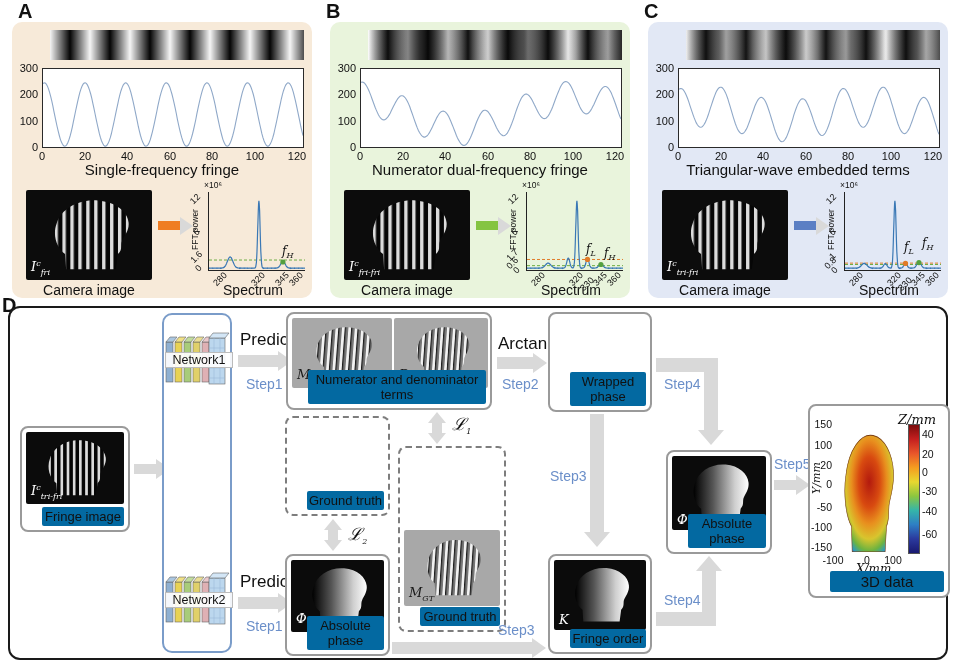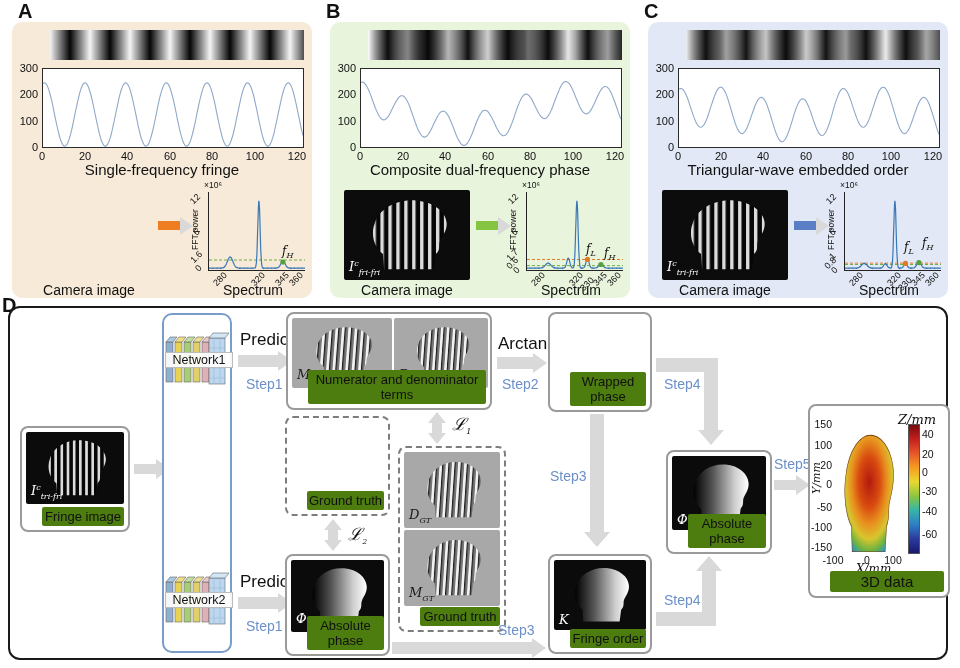--- a/index.html
+++ b/index.html
@@ -27,21 +27,21 @@
   .flab{position:absolute;font-family:"DejaVu Serif",serif;font-style:italic;font-size:12px;}
   .flab sub,.mlab sub,.mlab sup,.loss sub{font-size:8px;}
   .mlab{position:absolute;left:5px;bottom:3px;color:#fff;font-family:"DejaVu Serif",serif;font-style:italic;font-size:13px;}
   .mlab.dark{color:#1a1a1a;}
   .loss{position:absolute;font-family:"DejaVu Serif",serif;font-style:italic;font-size:17px;}
   .dborder{position:absolute;left:8px;top:306px;width:940px;height:354px;border:2.5px solid #1a1a1a;border-radius:12px;background:#fff;box-sizing:border-box;}
   .dbox{position:absolute;background:#fff;border:2px solid #9a9a9a;border-radius:8px;box-sizing:border-box;}
   .dashedbox{border-style:dashed;border-color:#7d7d7d;}
   .dimg{position:absolute;left:4px;right:4px;top:4px;background:#0b0b0b;overflow:hidden;border-radius:2px;}
   .dimg.gray{background:#a8a8a8;}
-  .dcap{position:absolute;left:20px;right:4px;bottom:4px;background:#4d7c0f;text-align:center;font-size:13px;padding:2px 0;border-radius:2px;}
+  .dcap{position:absolute;left:20px;right:4px;bottom:4px;background:#0369a1;text-align:center;font-size:13px;padding:2px 0;border-radius:2px;}
   .netbox{position:absolute;left:162px;top:313px;width:70px;height:340px;border:2px solid #7a9cc9;border-radius:10px;background:#fff;box-sizing:border-box;}
   .netlab{position:absolute;background:rgba(255,255,255,0.9);border:1px solid #bbb;font-size:12.5px;text-align:center;padding:0 2px;}
   .big{position:absolute;font-size:17px;}
   .step{position:absolute;font-size:14px;color:#6b8fc9;}
   .sh{position:absolute;background:#d9d9d9;}
   .tr{position:absolute;width:0;height:0;}
   .tr.r{border-top:10px solid transparent;border-bottom:10px solid transparent;border-left:14px solid #d9d9d9;}
   .tr.d{border-left:13px solid transparent;border-right:13px solid transparent;border-top:15px solid #d9d9d9;}
   .tr.u{border-left:13px solid transparent;border-right:13px solid transparent;border-bottom:15px solid #d9d9d9;}
   .tr.du{border-left:9px solid transparent;border-right:9px solid transparent;border-bottom:11px solid #d9d9d9;}
@@ -107,20 +107,26 @@
     <span class="t ytk" style="left:2px;top:93px;">100</span>
     <span class="t ytk" style="left:2px;top:119px;">0</span>
     <span class="t xtk" style="left:15px;top:128px;">0</span>
     <span class="t xtk" style="left:58px;top:128px;">20</span>
     <span class="t xtk" style="left:100px;top:128px;">40</span>
     <span class="t xtk" style="left:143px;top:128px;">60</span>
     <span class="t xtk" style="left:185px;top:128px;">80</span>
     <span class="t xtk" style="left:228px;top:128px;">100</span>
     <span class="t xtk" style="left:270px;top:128px;">120</span>
     <div class="ptitle">Single-frequency fringe</div>
+    <div class="camimg">
+      <svg class="fill" viewBox="0 0 100 100" preserveAspectRatio="none">
+        <use href="#headp" fill="url(#pstripe)" transform="translate(10,4) scale(0.84)"></use>
+      </svg>
+      <span class="mlab"><span>I</span><sup>c</sup><sub>fri</sub></span>
+    </div>
     <div class="cap" style="left:14px;width:126px;top:260px;">Camera image</div>
     <div class="sh shA" style="left:146px;top:199px;width:22px;height:9px;"></div>
     <div class="tr cr aA" style="left:168px;top:194.5px;"></div>
     <div class="specplot">
       <svg class="fill" width="96" height="78" viewBox="0 0 96 78">
           <line x1="0" x2="96" y1="68.03030303030303" y2="68.03030303030303" stroke="#6fae45" stroke-width="1" stroke-dasharray="3,2"></line>
           <polyline points="0.0,76.3 0.3,76.0 0.6,76.3 1.0,76.1 1.3,76.2 1.6,76.1 1.9,76.1 2.2,76.2 2.6,76.1 2.9,76.2 3.2,76.1 3.5,76.3 3.8,76.0 4.2,76.3 4.5,76.1 4.8,76.2 5.1,76.1 5.4,76.2 5.8,76.1 6.1,76.1 6.4,76.2 6.7,76.1 7.0,76.2 7.4,76.1 7.7,76.3 8.0,76.0 8.3,76.3 8.6,76.1 9.0,76.2 9.3,76.1 9.6,76.1 9.9,76.1 10.2,76.1 10.6,76.2 10.9,76.1 11.2,76.3 11.5,76.0 11.8,76.3 12.2,76.0 12.5,76.2 12.8,76.0 13.1,76.0 13.4,75.9 13.8,75.8 14.1,75.8 14.4,75.6 14.7,75.5 15.0,75.1 15.4,75.1 15.7,74.5 16.0,74.4 16.3,73.7 16.6,73.3 17.0,72.6 17.3,72.0 17.6,71.3 17.9,70.5 18.2,69.8 18.6,68.9 18.9,68.3 19.2,67.3 19.5,66.9 19.8,66.0 20.2,65.7 20.5,65.2 20.8,65.0 21.1,64.9 21.4,65.0 21.8,65.3 22.1,65.5 22.4,66.2 22.7,66.6 23.0,67.6 23.4,68.1 23.7,69.1 24.0,69.7 24.3,70.6 24.6,71.2 25.0,72.0 25.3,72.7 25.6,73.2 25.9,73.8 26.2,74.2 26.6,74.7 26.9,74.9 27.2,75.4 27.5,75.4 27.8,75.7 28.2,75.7 28.5,75.9 28.8,75.9 29.1,76.0 29.4,76.0 29.8,76.0 30.1,76.2 30.4,76.0 30.7,76.3 31.0,76.0 31.4,76.3 31.7,76.0 32.0,76.2 32.3,76.1 32.6,76.2 33.0,76.1 33.3,76.1 33.6,76.2 33.9,76.1 34.2,76.2 34.6,76.1 34.9,76.3 35.2,76.0 35.5,76.3 35.8,76.1 36.2,76.2 36.5,76.1 36.8,76.1 37.1,76.1 37.4,76.1 37.8,76.2 38.1,76.1 38.4,76.3 38.7,76.0 39.0,76.3 39.4,76.1 39.7,76.2 40.0,76.1 40.3,76.2 40.6,76.1 41.0,76.1 41.3,76.2 41.6,76.1 41.9,76.2 42.2,76.1 42.6,76.3 42.9,76.0 43.2,76.3 43.5,76.1 43.8,76.2 44.2,76.1 44.5,76.1 44.8,76.1 45.1,76.1 45.4,76.2 45.8,76.0 46.1,76.0 46.4,75.4 46.7,74.9 47.0,73.1 47.4,70.5 47.7,65.8 48.0,59.3 48.3,50.4 48.6,39.8 49.0,28.6 49.3,18.4 49.6,11.5 49.9,8.8 50.2,11.6 50.6,18.4 50.9,28.7 51.2,39.7 51.5,50.5 51.8,59.2 52.2,65.9 52.5,70.4 52.8,73.1 53.1,74.7 53.4,75.4 53.8,76.0 54.1,75.9 54.4,76.3 54.7,76.0 55.0,76.3 55.4,76.1 55.7,76.2 56.0,76.1 56.3,76.1 56.6,76.1 57.0,76.1 57.3,76.2 57.6,76.1 57.9,76.3 58.2,76.0 58.6,76.3 58.9,76.1 59.2,76.2 59.5,76.1 59.8,76.2 60.2,76.1 60.5,76.1 60.8,76.2 61.1,76.1 61.4,76.2 61.8,76.1 62.1,76.3 62.4,76.0 62.7,76.3 63.0,76.1 63.4,76.2 63.7,76.1 64.0,76.1 64.3,76.1 64.6,76.1 65.0,76.2 65.3,76.1 65.6,76.3 65.9,76.0 66.2,76.3 66.6,76.0 66.9,76.2 67.2,76.0 67.5,76.1 67.8,76.0 68.2,75.9 68.5,75.9 68.8,75.6 69.1,75.6 69.4,75.2 69.8,75.2 70.1,74.6 70.4,74.4 70.7,73.7 71.0,73.3 71.4,72.6 71.7,72.0 72.0,71.4 72.3,70.8 72.6,70.3 73.0,69.7 73.3,69.5 73.6,69.1 73.9,69.3 74.2,69.1 74.6,69.5 74.9,69.7 75.2,70.3 75.5,70.8 75.8,71.4 76.2,72.0 76.5,72.6 76.8,73.3 77.1,73.7 77.4,74.4 77.8,74.6 78.1,75.2 78.4,75.2 78.7,75.6 79.0,75.6 79.4,75.9 79.7,75.9 80.0,76.0 80.3,76.1 80.6,76.0 81.0,76.2 81.3,76.0 81.6,76.3 81.9,76.0 82.2,76.3 82.6,76.1 82.9,76.2 83.2,76.1 83.5,76.1 83.8,76.1 84.2,76.1 84.5,76.2 84.8,76.1 85.1,76.3 85.4,76.0 85.8,76.3 86.1,76.1 86.4,76.2 86.7,76.1 87.0,76.2 87.4,76.1 87.7,76.1 88.0,76.2 88.3,76.1 88.6,76.2 89.0,76.1 89.3,76.3 89.6,76.0 89.9,76.3 90.2,76.1 90.6,76.2 90.9,76.1 91.2,76.1 91.5,76.1 91.8,76.1 92.2,76.2 92.5,76.1 92.8,76.3 93.1,76.0 93.4,76.3 93.8,76.1 94.1,76.2 94.4,76.1 94.7,76.2 95.0,76.1 95.4,76.1 95.7,76.2 96.0,76.1" fill="none" stroke="#3a78b5" stroke-width="1.2"></polyline>
           <circle cx="73.92" cy="69.99242424242425" r="2.6" fill="#55a040"></circle>
         </svg>
     </div>
@@ -151,21 +157,21 @@
     <span class="t ytk" style="left:2px;top:66px;">200</span>
     <span class="t ytk" style="left:2px;top:93px;">100</span>
     <span class="t ytk" style="left:2px;top:119px;">0</span>
     <span class="t xtk" style="left:15px;top:128px;">0</span>
     <span class="t xtk" style="left:58px;top:128px;">20</span>
     <span class="t xtk" style="left:100px;top:128px;">40</span>
     <span class="t xtk" style="left:143px;top:128px;">60</span>
     <span class="t xtk" style="left:185px;top:128px;">80</span>
     <span class="t xtk" style="left:228px;top:128px;">100</span>
     <span class="t xtk" style="left:270px;top:128px;">120</span>
-    <div class="ptitle">Composite dual-frequency phase</div>
+    <div class="ptitle">Numerator dual-frequency fringe</div>
     <div class="camimg">
       <svg class="fill" viewBox="0 0 100 100" preserveAspectRatio="none">
         <use href="#headp" fill="url(#pstripe)" transform="translate(10,4) scale(0.84)"></use>
       </svg>
       <span class="mlab"><span>I</span><sup>c</sup><sub>fri-fri</sub></span>
     </div>
     <div class="cap" style="left:14px;width:126px;top:260px;">Camera image</div>
     <div class="sh shB" style="left:146px;top:199px;width:22px;height:9px;"></div>
     <div class="tr cr aB" style="left:168px;top:194.5px;"></div>
     <div class="specplot">
@@ -207,21 +213,21 @@
     <span class="t ytk" style="left:2px;top:66px;">200</span>
     <span class="t ytk" style="left:2px;top:93px;">100</span>
     <span class="t ytk" style="left:2px;top:119px;">0</span>
     <span class="t xtk" style="left:15px;top:128px;">0</span>
     <span class="t xtk" style="left:58px;top:128px;">20</span>
     <span class="t xtk" style="left:100px;top:128px;">40</span>
     <span class="t xtk" style="left:143px;top:128px;">60</span>
     <span class="t xtk" style="left:185px;top:128px;">80</span>
     <span class="t xtk" style="left:228px;top:128px;">100</span>
     <span class="t xtk" style="left:270px;top:128px;">120</span>
-    <div class="ptitle">Triangular-wave embedded order</div>
+    <div class="ptitle">Triangular-wave embedded terms</div>
     <div class="camimg">
       <svg class="fill" viewBox="0 0 100 100" preserveAspectRatio="none">
         <use href="#headp" fill="url(#pstripe)" transform="translate(10,4) scale(0.84)"></use>
       </svg>
       <span class="mlab"><span>I</span><sup>c</sup><sub>tri-fri</sub></span>
     </div>
     <div class="cap" style="left:14px;width:126px;top:260px;">Camera image</div>
     <div class="sh shC" style="left:146px;top:199px;width:22px;height:9px;"></div>
     <div class="tr cr aC" style="left:168px;top:194.5px;"></div>
     <div class="specplot">
@@ -376,26 +382,20 @@
       <svg class="fill" viewBox="0 0 100 100" preserveAspectRatio="none">
         <use href="#headp" fill="url(#gphase)" transform="translate(10,4) scale(0.84)"></use>
       </svg>
       <span class="mlab"><span>Φ</span><sub>coarse</sub></span>
     </div>
     <div class="dcap">Absolute phase</div>
   </div>
 
   
   <div class="dbox dashedbox" style="left:398px;top:446px;width:108px;height:186px;">
-    <div class="dimg gray" style="height:76px;">
-      <svg class="fill" viewBox="0 0 100 100" preserveAspectRatio="none">
-        <use href="#headp" fill="url(#pwavy)" transform="translate(12,6) scale(0.8)"></use>
-      </svg>
-      <span class="mlab dark"><span>D</span><sub>GT</sub></span>
-    </div>
     <div class="dimg gray" style="top:82px;height:76px;">
       <svg class="fill" viewBox="0 0 100 100" preserveAspectRatio="none">
         <use href="#headp" fill="url(#pwavy)" transform="translate(12,6) scale(0.8)"></use>
       </svg>
       <span class="mlab dark"><span>M</span><sub>GT</sub></span>
     </div>
     <div class="dcap">Ground truth</div>
   </div>
 
   

